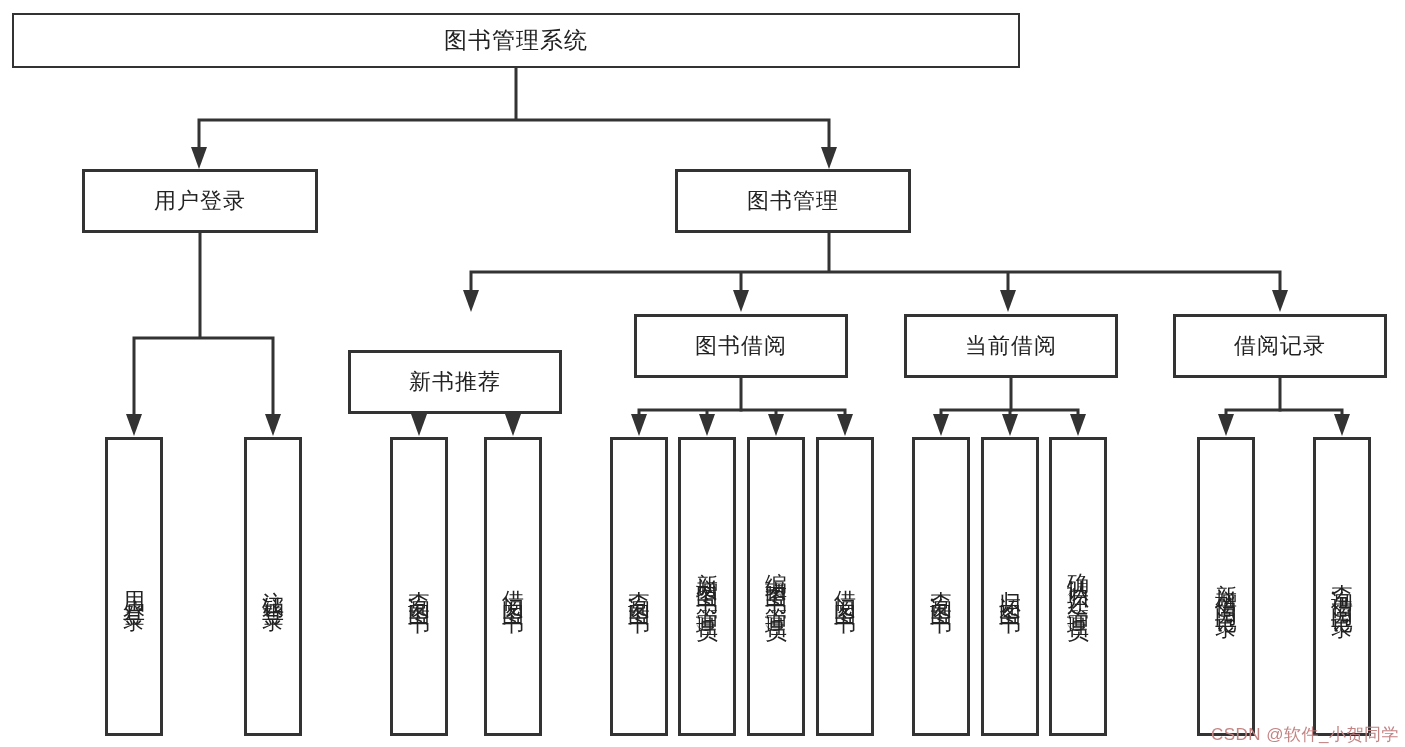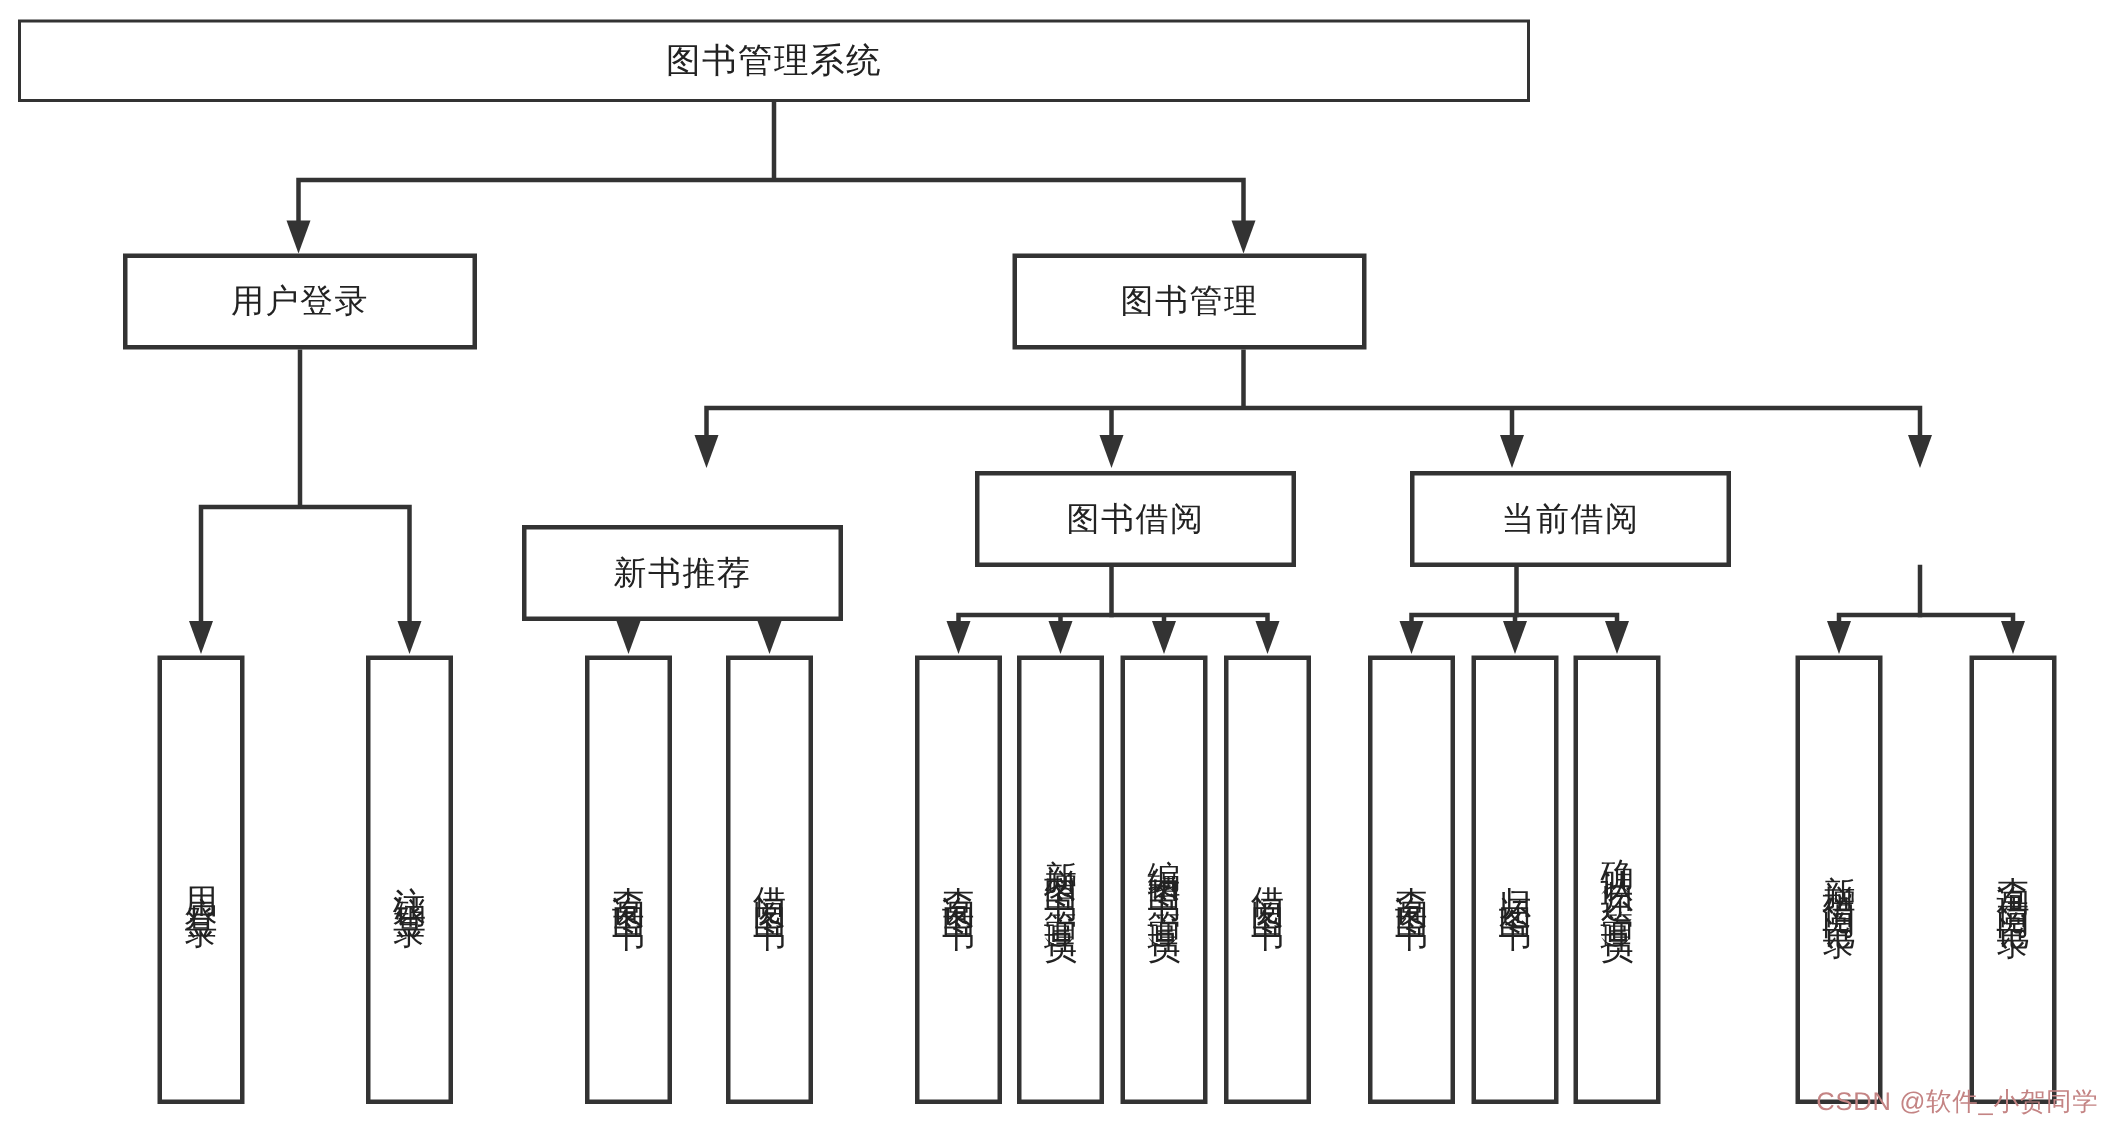--- a/index.html
+++ b/index.html
@@ -83,25 +83,28 @@
   <div class="node l2" style="left:82px;">
     <span>用户登录</span>
   </div>
   <div class="node l2" style="left:675px;">
     <span>图书管理</span>
   </div>
 
   <div class="node l3" style="left:348px;margin-top:36px;">
     <span>新书推荐</span>
   </div>
-  <div class="node l3" style="left:634px;margin-left:16px;">
+  <div class="node l3" style="left:634px;">
     <span>图书借阅</span>
   </div>
-  <div class="node l3" style="left:904px;margin-left:36px;">
+  <div class="node l3" style="left:904px;">
     <span>当前借阅</span>
+  </div>
+  <div class="node l3" style="left:1173px;">
+    <span>借阅记录</span>
   </div>
 
   <div class="node leaf" style="left:105px;">
     <span>用户登录</span>
   </div>
   <div class="node leaf" style="left:244px;">
     <span>注销登录</span>
   </div>
   <div class="node leaf" style="left:390px;">
     <span>查询图书</span>

